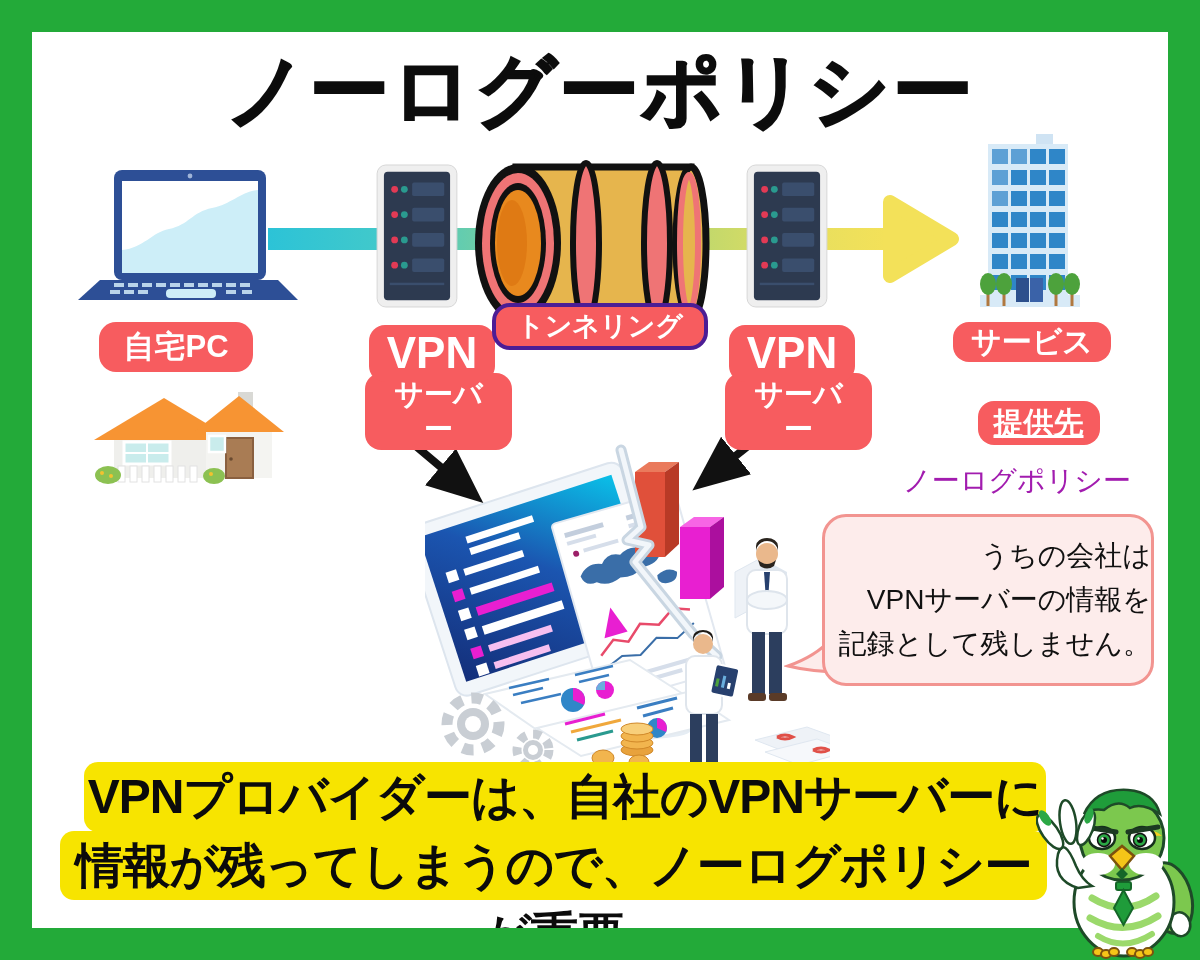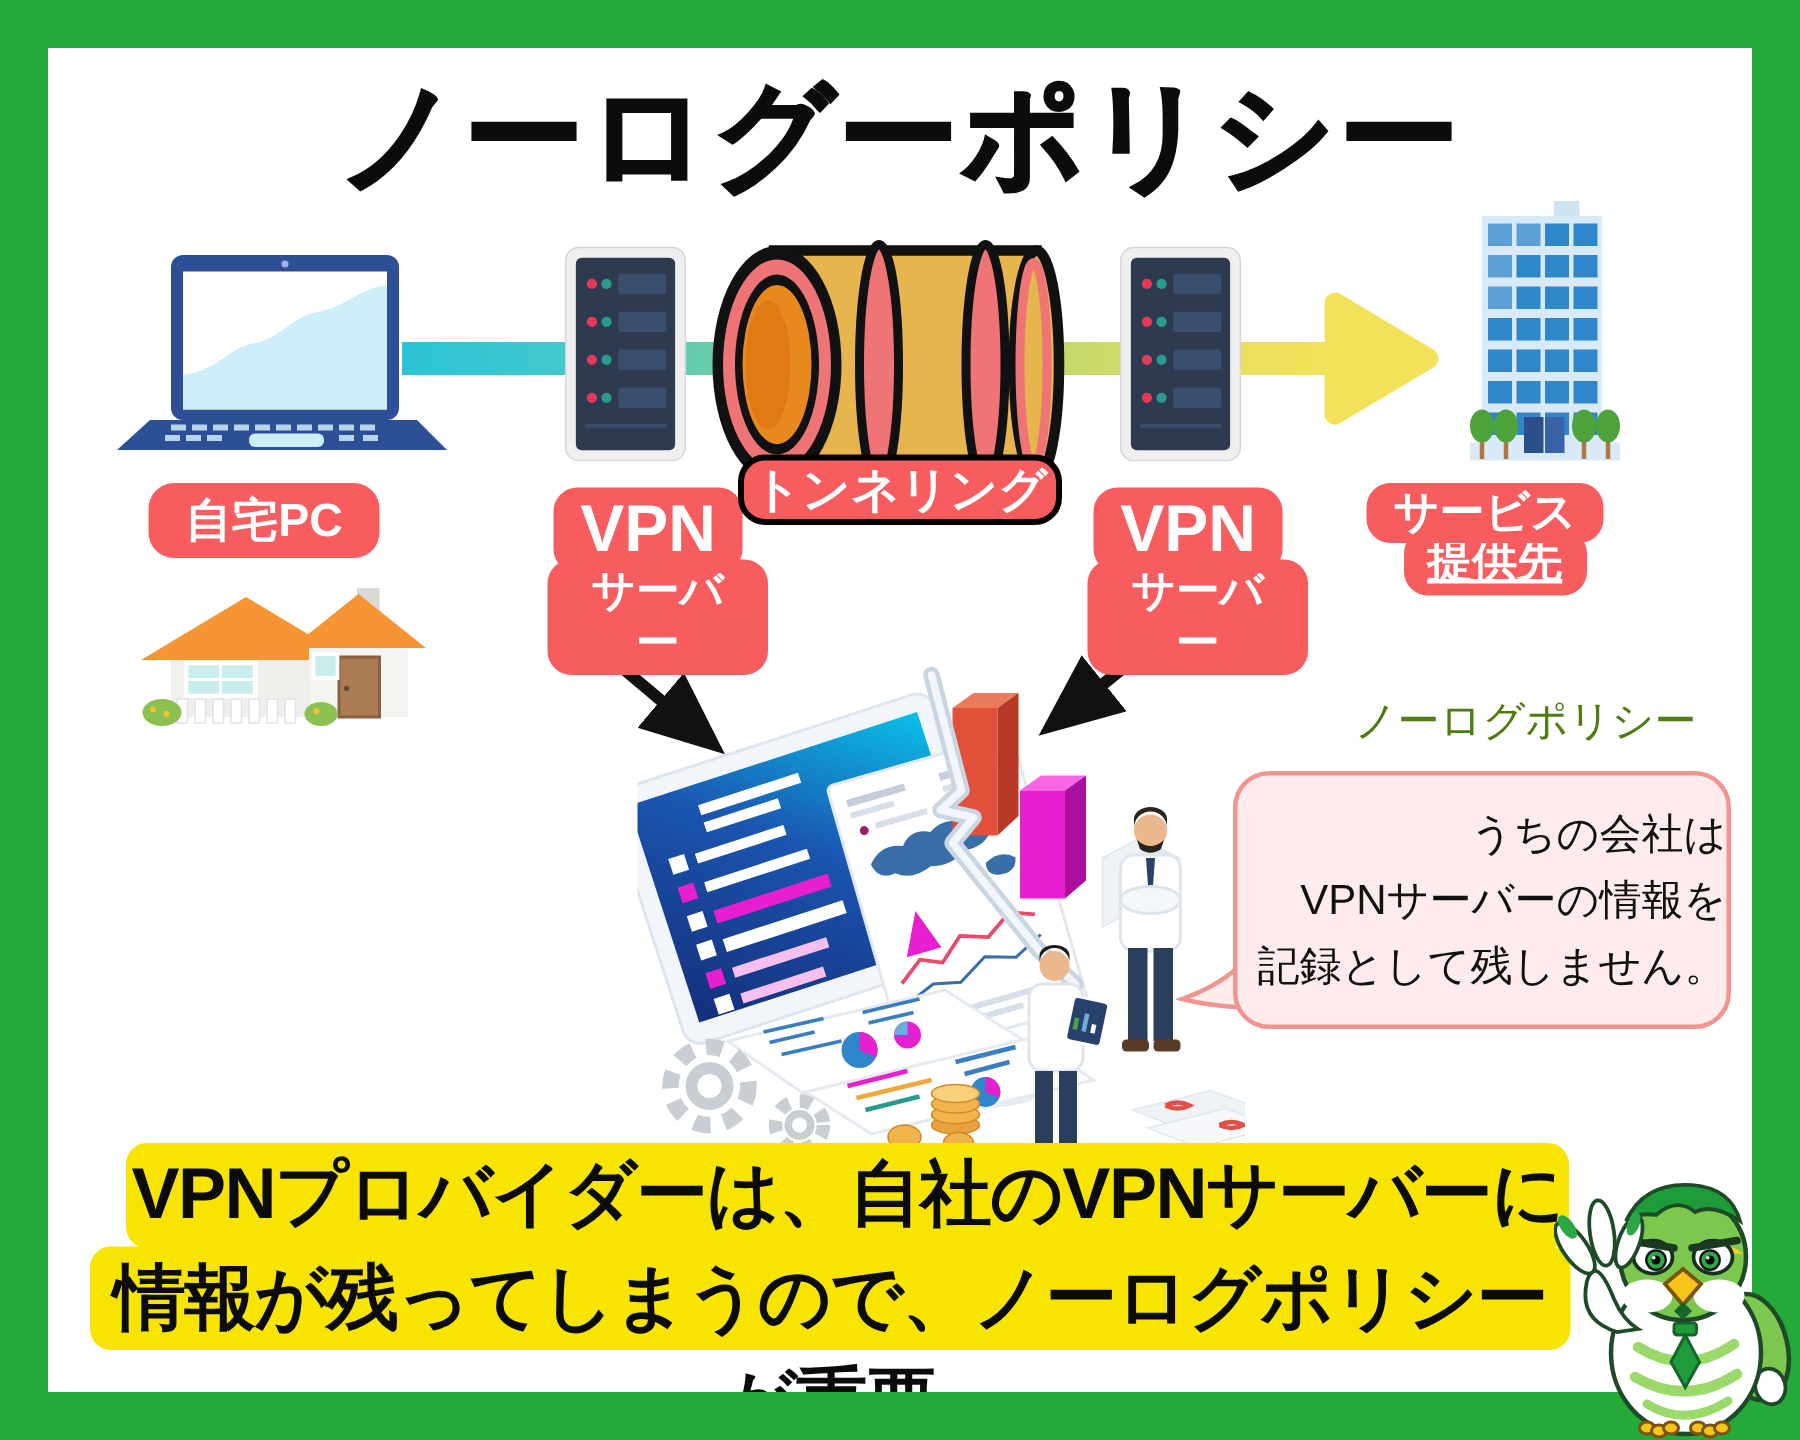--- a/index.html
+++ b/index.html
@@ -7,32 +7,32 @@
         font-family:"Liberation Sans","DejaVu Sans",sans-serif;}
   .frame{position:absolute;inset:0;border:32px solid #23aa39;pointer-events:none;z-index:9;}
   .abs{position:absolute;}
   .title{position:absolute;top:38px;left:0;right:0;margin:0;text-align:center;
          font-size:80px;font-weight:900;color:#0c0c0c;letter-spacing:2px;
          -webkit-text-stroke:2px #0c0c0c;z-index:4;}
   
   .pill-single{position:absolute;background:#f75c5f;color:#fff;font-weight:900;
          text-align:center;border-radius:17px;z-index:4;}
   .label-home{left:99px;top:322px;width:154px;height:50px;line-height:50px;font-size:31px;}
-  .label-tunnel{left:492px;top:303px;width:216px;height:47px;line-height:38px;font-size:32px;
-         border:4px solid #000000;box-sizing:border-box;border-radius:18px;}
+  .label-tunnel{left:492px;top:303px;width:216px;height:47px;line-height:38px;font-size:27px;
+         border:4px solid #4c1d95;box-sizing:border-box;border-radius:18px;}
   .pill-stack{position:absolute;display:flex;flex-direction:column;align-items:center;z-index:4;}
   .pill-stack .pl{background:#f75c5f;color:#fff;font-weight:900;border-radius:16px;
          line-height:1.2;text-align:center;}
   .stack-vl{left:352px;top:325px;width:160px;}
   .stack-vr{left:712px;top:325px;width:160px;}
-  .stack-sv{left:906px;top:322px;width:168px;}
+  .stack-sv{left:948px;top:322px;width:168px;gap:48px;}
   .pl-top{font-size:44px;padding:2px 18px;z-index:2;}
   .pl-bot{font-size:29px;padding:4px 16px;margin-top:-9px;margin-left:13px;}
   .caption{position:absolute;left:877px;top:462px;width:280px;text-align:center;
-         font-size:28px;color:#4d7c0f;z-index:5;}
+         font-size:28px;color:#a21caf;z-index:5;}
   .bubble{position:absolute;left:822px;top:514px;width:332px;height:172px;box-sizing:border-box;
          background:#fdeceb;border:3px solid #f29490;border-radius:24px;z-index:6;
          display:flex;flex-direction:column;justify-content:center;text-align:right;}
   .bubble span{display:block;font-size:28px;line-height:44px;color:#111;}
   .bubble-tail{position:absolute;left:784px;top:626px;z-index:5;}
   .footer-line{position:absolute;background:#f7e400;border-radius:14px;color:#0b0b0b;
          font-weight:800;text-align:center;z-index:7;letter-spacing:-1px;}
   .footer-1{left:84px;top:762px;width:962px;height:70px;line-height:70px;font-size:48px;}
   .footer-2{left:60px;top:831px;width:987px;height:69px;line-height:69px;font-size:48px;}
   .z1{z-index:1}.z2{z-index:2}.z3{z-index:3}.z10{z-index:10}

